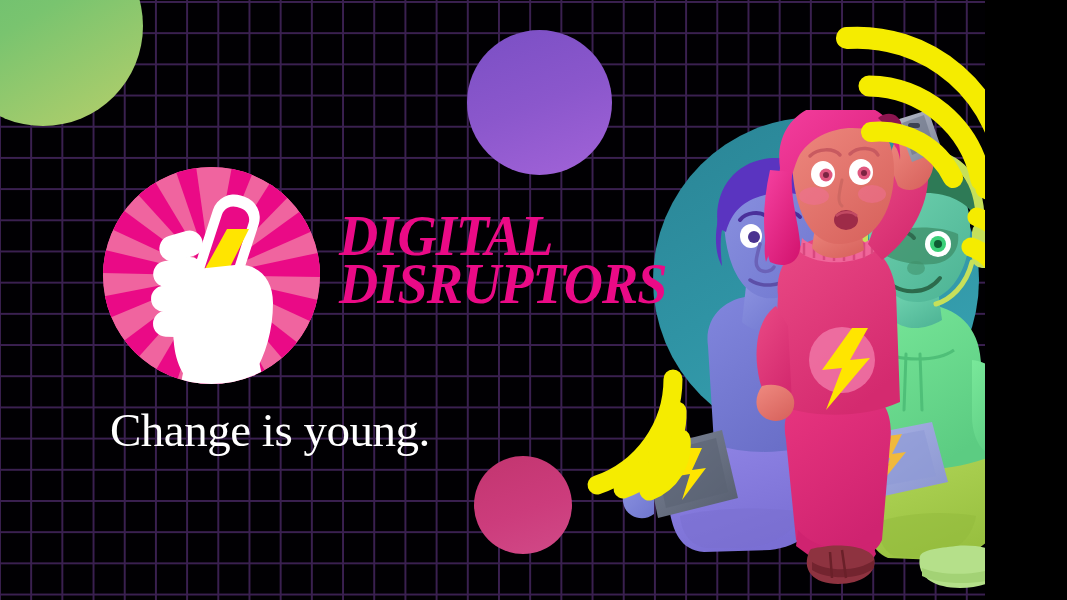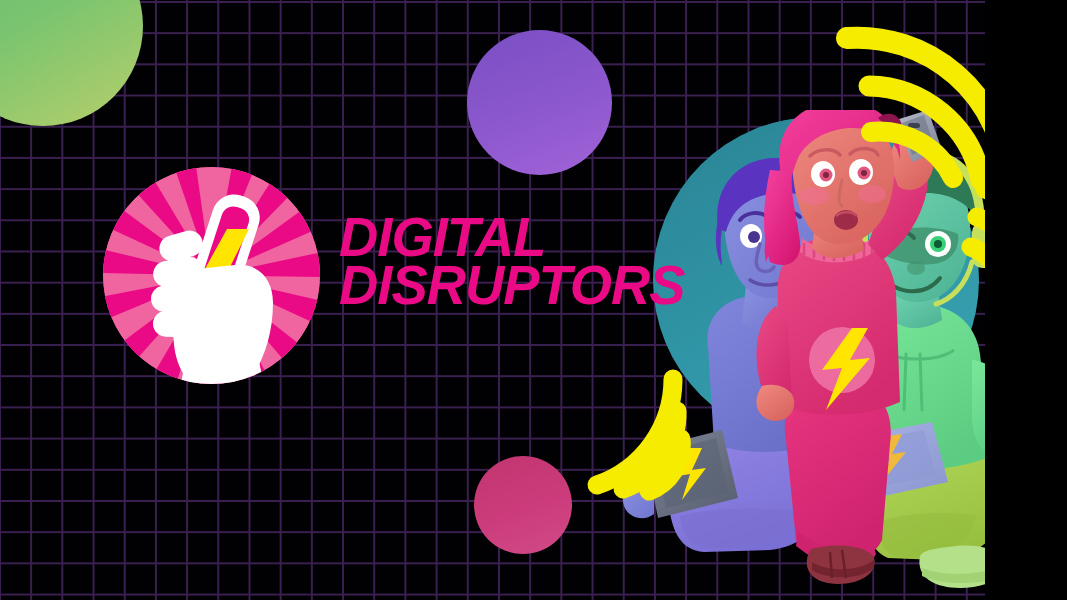--- a/index.html
+++ b/index.html
@@ -2,21 +2,21 @@
 <html><head>
 <meta charset="utf-8">
 <style>
   * { margin:0; padding:0; box-sizing:border-box; }
   html,body { background:#000; }
   #stage {
     position:relative;
     width:985px; height:600px;
     background:#010003;
     overflow:hidden;
-    font-family:Liberation Sans, sans-serif;
+    font-family:Liberation Serif, serif;
   }
   
   #grid {
     position:absolute; inset:0;
     background-image:
       linear-gradient(to right, #3a2050 2px, transparent 2px),
       linear-gradient(to bottom, #3a2050 2px, transparent 2px);
     background-size:31.2px 31.2px;
     background-position:-1px 1px;
   }
@@ -389,14 +389,15 @@
       <rect x="48" y="118" width="50" height="26" rx="13" fill="#ffffff" transform="rotate(-4 73 131)"></rect>
       <rect x="50" y="144" width="46" height="26" rx="13" fill="#ffffff" transform="rotate(2 73 157)"></rect>
     </svg>
   </div>
 
   <div id="wordmark">
     <span class="l1">DIGITAL</span>
     <span class="l2">DISRUPTORS</span>
   </div>
 
+  <div id="tagline">Change is young.</div>
 
 </div>
 
 </body></html>

